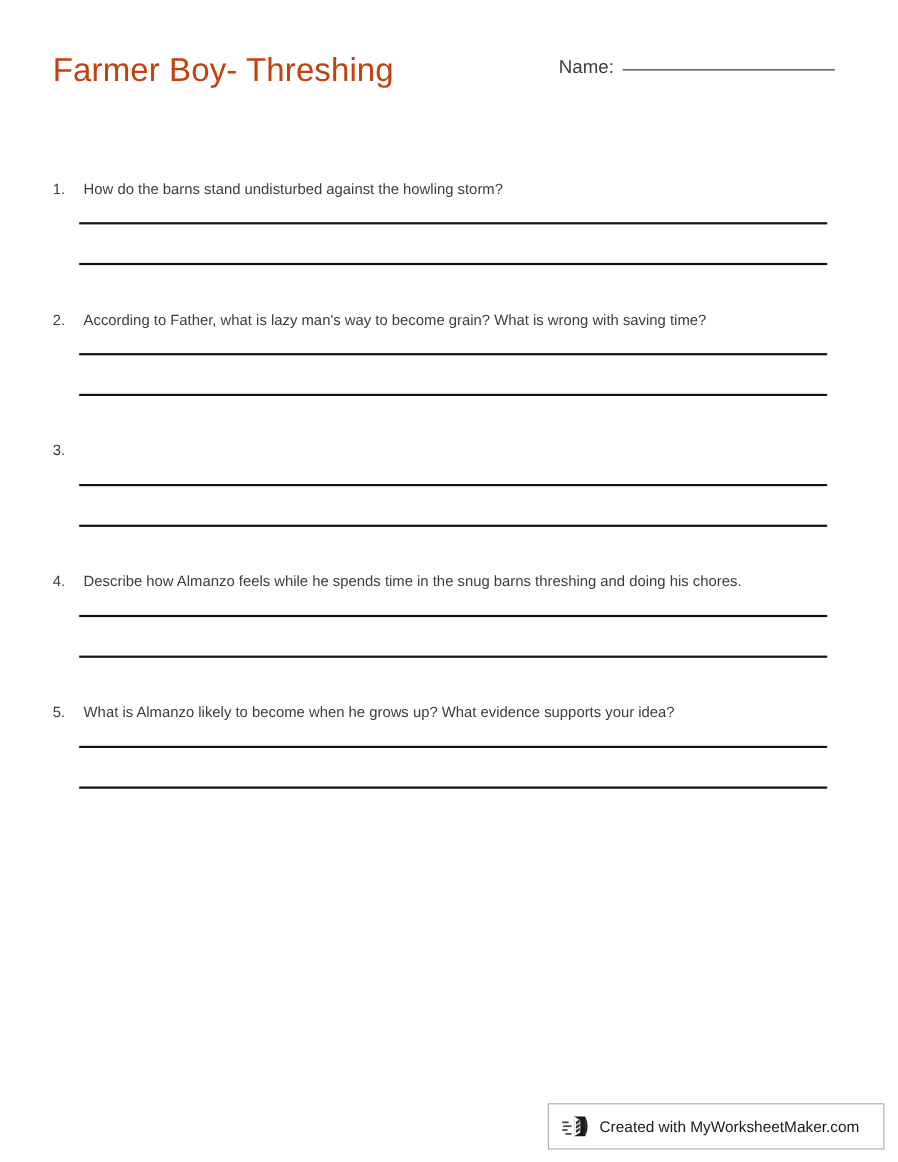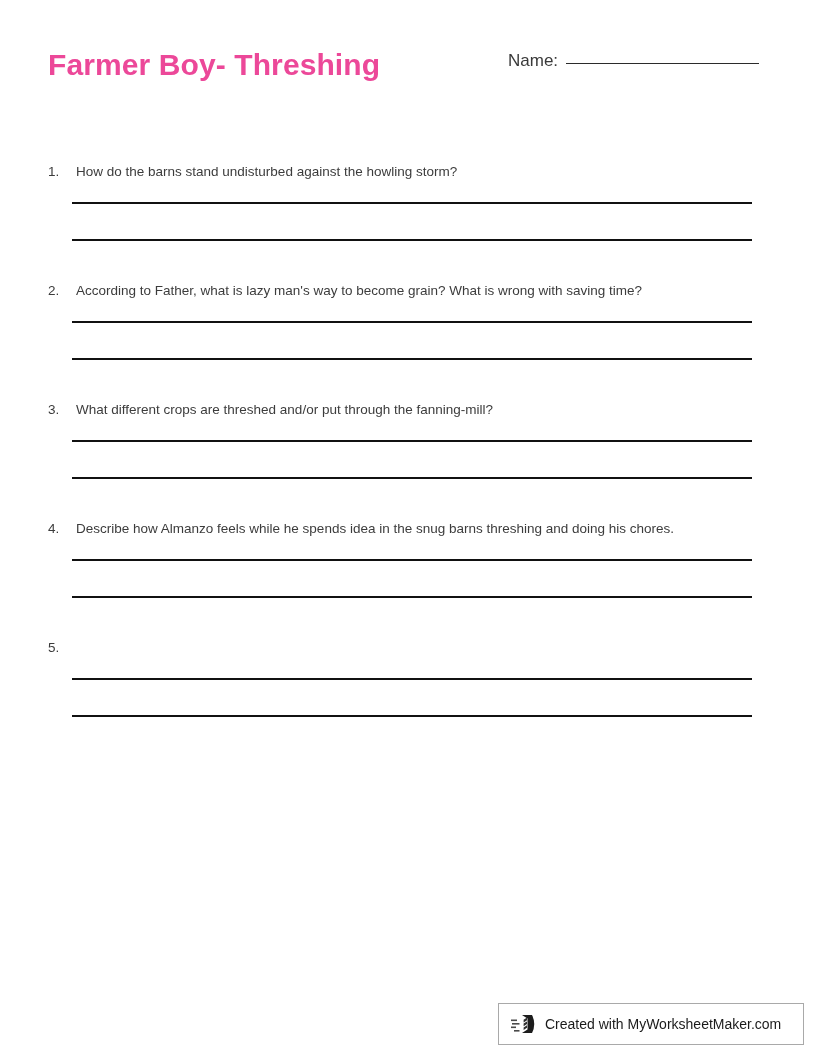--- a/index.html
+++ b/index.html
@@ -28,23 +28,23 @@
     left: 0;
     top: 0;
     width: 816px;
     height: 110px;
   }
   .worksheet-title {
     position: absolute;
     left: 48px;
     top: 46px;
     font-size: 30px;
-    font-weight: 700;
+    font-weight: 400;
     line-height: 38px;
-    color: #ec4899;
+    color: #c2410c;
     letter-spacing: 0.1px;
     white-space: nowrap;
   }
   .name-block {
     position: absolute;
     left: 508px;
     top: 50px;
     display: flex;
     align-items: baseline;
   }
@@ -174,42 +174,42 @@
       </div>
       <div class="answer-lines">
         <div class="answer-line"></div>
         <div class="answer-line second"></div>
       </div>
     </div>
 
     <div class="question-block">
       <div class="q-row">
         <span class="q-number">3.</span>
-        <span class="q-text">What different crops are threshed and/or put through the fanning-mill?</span>
       </div>
       <div class="answer-lines">
         <div class="answer-line"></div>
         <div class="answer-line second"></div>
       </div>
     </div>
 
     <div class="question-block">
       <div class="q-row">
         <span class="q-number">4.</span>
-        <span class="q-text">Describe how Almanzo feels while he spends idea in the snug barns threshing and doing his chores.</span>
+        <span class="q-text">Describe how Almanzo feels while he spends time in the snug barns threshing and doing his chores.</span>
       </div>
       <div class="answer-lines">
         <div class="answer-line"></div>
         <div class="answer-line second"></div>
       </div>
     </div>
 
     <div class="question-block">
       <div class="q-row">
         <span class="q-number">5.</span>
+        <span class="q-text">What is Almanzo likely to become when he grows up? What evidence supports your idea?</span>
       </div>
       <div class="answer-lines">
         <div class="answer-line"></div>
         <div class="answer-line second"></div>
       </div>
     </div>
 
   </div>
 
   <div class="footer-badge">

